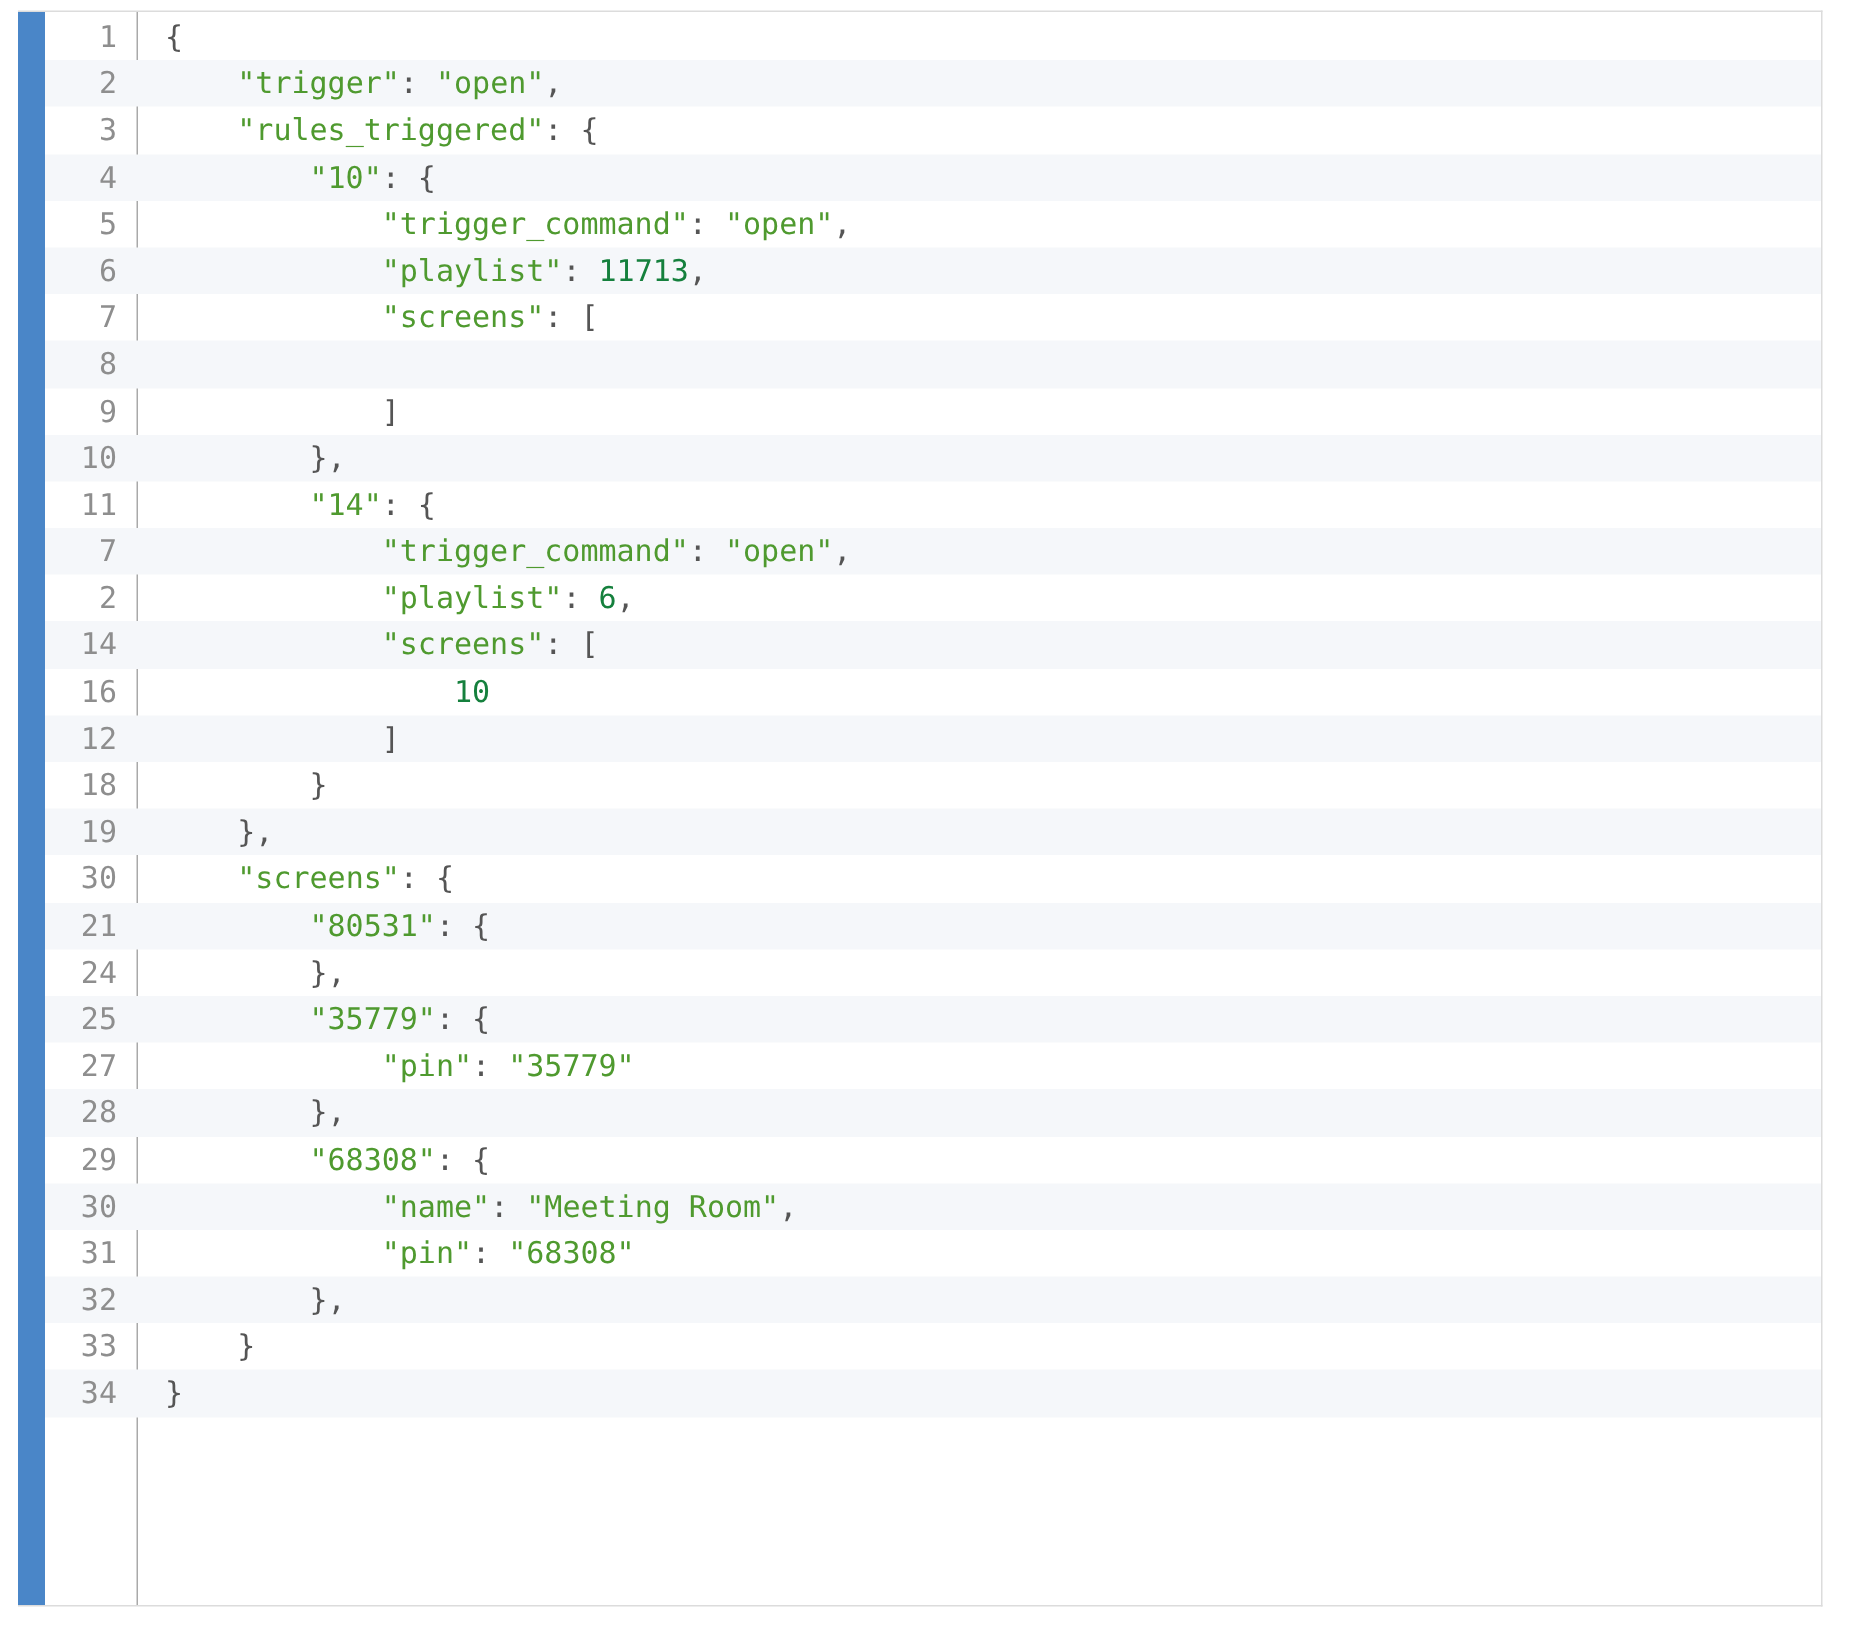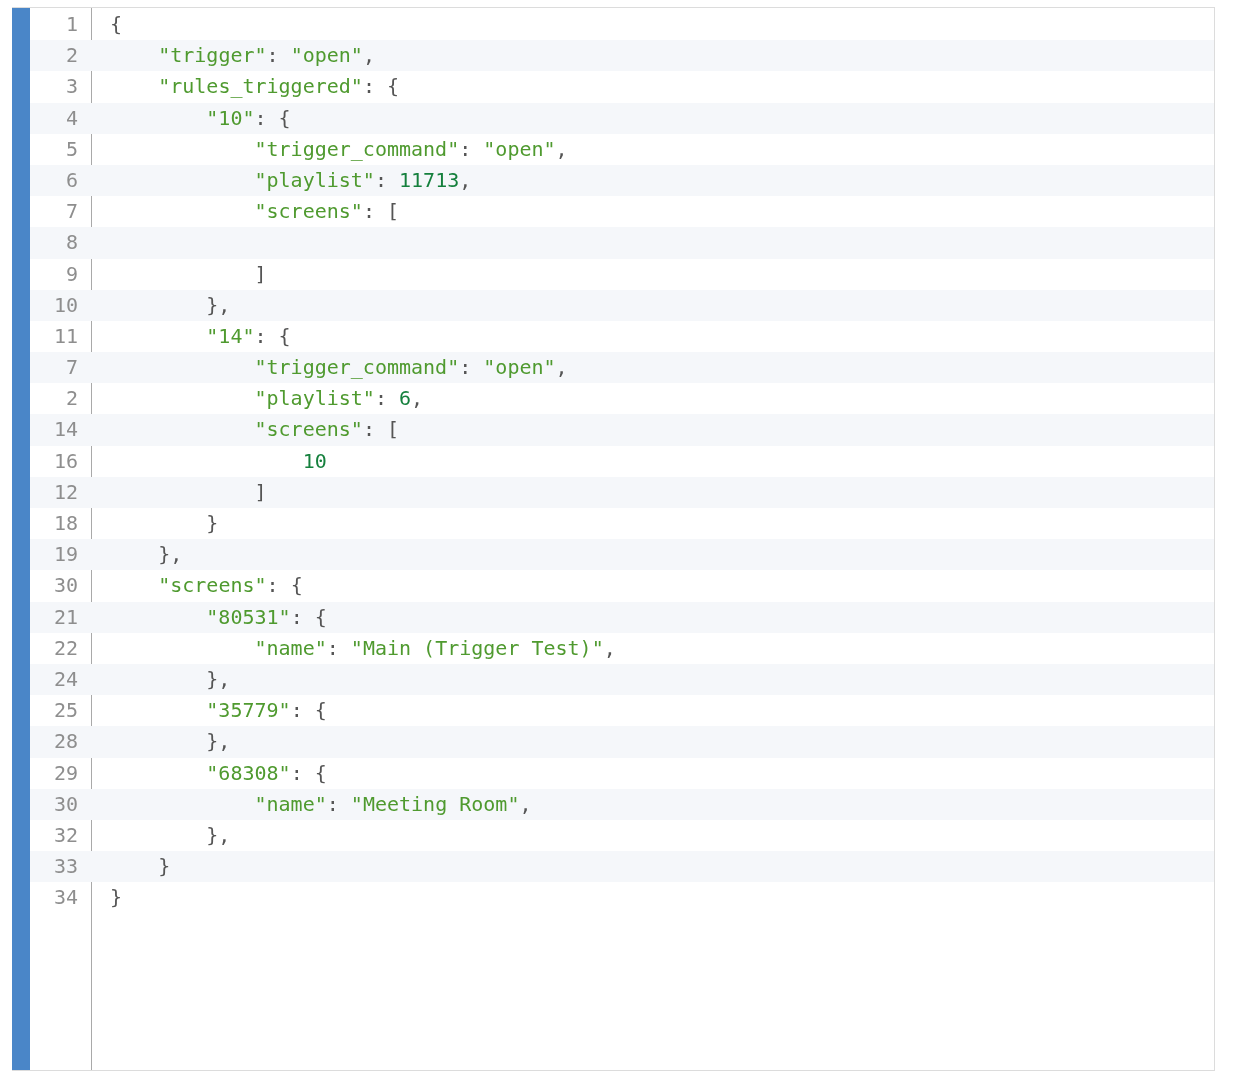--- a/index.html
+++ b/index.html
@@ -55,23 +55,24 @@
       <div class="line"><span class="ln">11</span><span class="code"><span>        </span><span class="s">"14"</span><span class="p">: {</span></span></div>
       <div class="line"><span class="ln">7</span><span class="code"><span>            </span><span class="s">"trigger_command"</span><span class="p">: </span><span class="s">"open"</span><span class="p">,</span></span></div>
       <div class="line"><span class="ln">2</span><span class="code"><span>            </span><span class="s">"playlist"</span><span class="p">: </span><span class="n">6</span><span class="p">,</span></span></div>
       <div class="line"><span class="ln">14</span><span class="code"><span>            </span><span class="s">"screens"</span><span class="p">: [</span></span></div>
       <div class="line"><span class="ln">16</span><span class="code"><span>                </span><span class="n">10</span></span></div>
       <div class="line"><span class="ln">12</span><span class="code"><span>            </span><span class="p">]</span></span></div>
       <div class="line"><span class="ln">18</span><span class="code"><span>        </span><span class="p">}</span></span></div>
       <div class="line"><span class="ln">19</span><span class="code"><span>    </span><span class="p">},</span></span></div>
       <div class="line"><span class="ln">30</span><span class="code"><span>    </span><span class="s">"screens"</span><span class="p">: {</span></span></div>
       <div class="line"><span class="ln">21</span><span class="code"><span>        </span><span class="s">"80531"</span><span class="p">: {</span></span></div>
-      <div class="line"><span class="ln">22</span><span class="code"><span>            </span><span class="s">"name"</span><span class="p">: </span><span class="s">"Main (Trigger Test)"</span><span class="p">,</span></span></div>
       <div class="line"><span class="ln">24</span><span class="code"><span>        </span><span class="p">},</span></span></div>
       <div class="line"><span class="ln">25</span><span class="code"><span>        </span><span class="s">"35779"</span><span class="p">: {</span></span></div>
+      <div class="line"><span class="ln">27</span><span class="code"><span>            </span><span class="s">"pin"</span><span class="p">: </span><span class="s">"35779"</span></span></div>
       <div class="line"><span class="ln">28</span><span class="code"><span>        </span><span class="p">},</span></span></div>
       <div class="line"><span class="ln">29</span><span class="code"><span>        </span><span class="s">"68308"</span><span class="p">: {</span></span></div>
       <div class="line"><span class="ln">30</span><span class="code"><span>            </span><span class="s">"name"</span><span class="p">: </span><span class="s">"Meeting Room"</span><span class="p">,</span></span></div>
+      <div class="line"><span class="ln">31</span><span class="code"><span>            </span><span class="s">"pin"</span><span class="p">: </span><span class="s">"68308"</span></span></div>
       <div class="line"><span class="ln">32</span><span class="code"><span>        </span><span class="p">},</span></span></div>
       <div class="line"><span class="ln">33</span><span class="code"><span>    </span><span class="p">}</span></span></div>
       <div class="line"><span class="ln">34</span><span class="code"><span></span><span class="p">}</span></span></div>
     </div>
 </div>
 
 </body></html>

